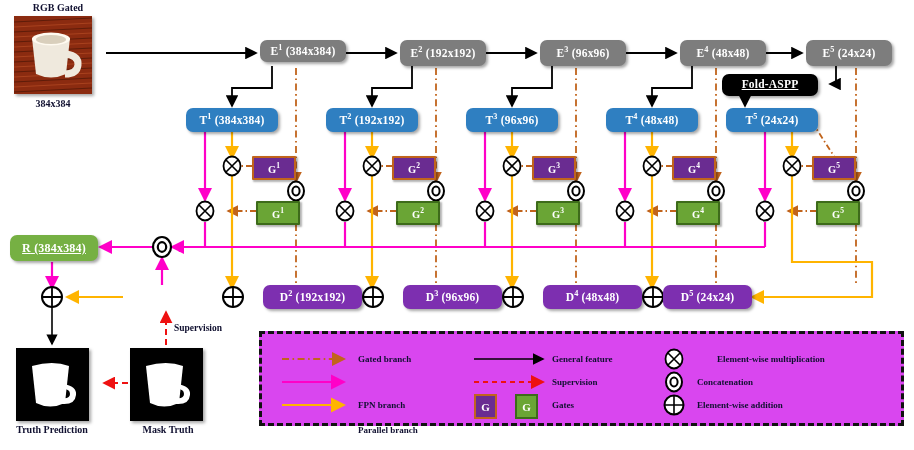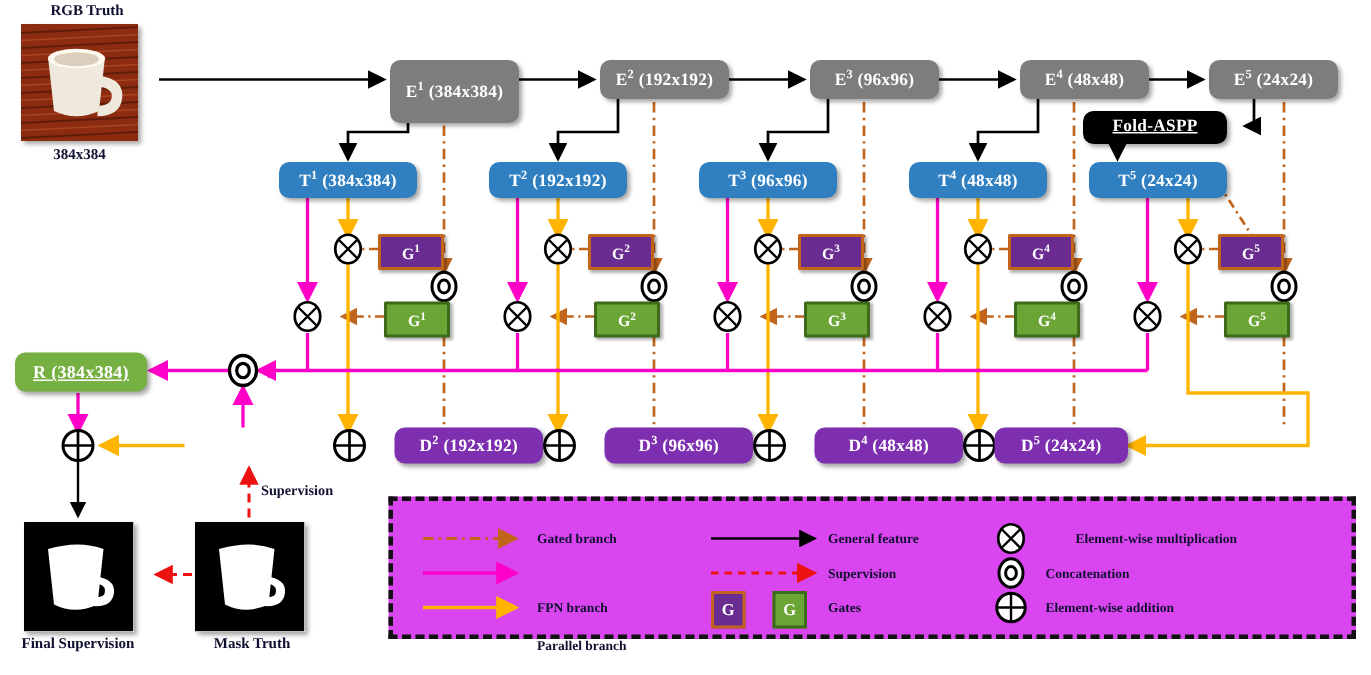--- a/index.html
+++ b/index.html
@@ -225,37 +225,37 @@
       <g stroke="#000" stroke-width="1.8">
         <path d="M42,297 L62,297 M52,287 L52,307"></path>
         <path d="M223,297 L243,297 M233,287 L233,307"></path>
         <path d="M363,297 L383,297 M373,287 L373,307"></path>
         <path d="M503,297 L523,297 M513,287 L513,307"></path>
         <path d="M643,297 L663,297 M653,287 L653,307"></path>
       </g>
     </g>
   </svg>
 
-  <div class="cap" style="left:10px;top:2px;width:96px;">RGB Truth</div>
+  <div class="cap" style="left:10px;top:2px;width:96px;">RGB Gated</div>
   <svg class="thumb" style="left:14px;top:16px;" width="78" height="78" viewBox="0 0 78 78">
     <rect width="78" height="78" fill="#8b2b10"></rect>
     <g stroke="#5e1c09" stroke-width="1.2">
       <path d="M0,6 L78,2 M0,16 L78,12 M0,26 L78,22 M0,36 L78,32 M0,46 L78,42 M0,56 L78,52 M0,66 L78,62 M0,76 L78,72"></path>
     </g>
     <g stroke="#c2552a" stroke-width="0.9" opacity=".6">
       <path d="M0,11 L78,7 M0,21 L78,17 M0,31 L78,27 M0,41 L78,37 M0,51 L78,47 M0,61 L78,57 M0,71 L78,67"></path>
     </g>
     <path d="M52,38 q13,2 12,11 q-1,9 -13,9" fill="none" stroke="#efe9dd" stroke-width="7"></path>
     <path d="M18,22 q22,-7 38,0 l-4,36 q-15,7 -30,0 z" fill="#efe9dd"></path>
     <ellipse cx="37" cy="23" rx="19" ry="6.5" fill="#fffaf0"></ellipse>
     <ellipse cx="37" cy="23.5" rx="15" ry="4.6" fill="#d9cfbc"></ellipse>
   </svg>
   <div class="cap" style="left:14px;top:98px;width:78px;">384x384</div>
 
-  <div class="node enc" style="left:260px;top:40px;width:86px;height:42px;">
+  <div class="node enc" style="left:260px;top:40px;width:86px;height:22px;">
     <span>E<sup>1</sup> <span>(384x384)</span></span>
   </div>
   <div class="node enc" style="left:400px;top:40px;width:86px;height:26px;">
     <span>E<sup>2</sup> <span>(192x192)</span></span>
   </div>
   <div class="node enc" style="left:540px;top:40px;width:86px;height:26px;">
     <span>E<sup>3</sup> <span>(96x96)</span></span>
   </div>
   <div class="node enc" style="left:680px;top:40px;width:86px;height:26px;">
     <span>E<sup>4</sup> <span>(48x48)</span></span>
@@ -333,21 +333,21 @@
     <span>D<sup>5</sup> <span>(24x24)</span></span>
   </div>
 
   <div class="lbl" style="left:174px;top:323px;">Supervision</div>
 
   <svg class="thumb" style="left:16px;top:348px;" width="73" height="73" viewBox="0 0 73 73">
     <rect width="73" height="73" fill="#000"></rect>
     <path d="M47,36 q14,2 13,11 q-1,10 -14,9 l0,-6 q8,1 8,-4 q0,-5 -7,-5 z" fill="#fff"></path>
     <path d="M16,18 q21,-6 37,0 l-4,37 q-15,7 -29,0 z" fill="#fff"></path>
   </svg>
-  <div class="cap" style="left:2px;top:424px;width:100px;">Final Supervision</div>
+  <div class="cap" style="left:2px;top:424px;width:100px;">Truth Prediction</div>
 
   <svg class="thumb" style="left:130px;top:348px;" width="73" height="73" viewBox="0 0 73 73">
     <rect width="73" height="73" fill="#000"></rect>
     <path d="M47,36 q14,2 13,11 q-1,10 -14,9 l0,-6 q8,1 8,-4 q0,-5 -7,-5 z" fill="#fff"></path>
     <path d="M16,18 q21,-6 37,0 l-4,37 q-15,7 -29,0 z" fill="#fff"></path>
   </svg>
   <div class="cap" style="left:118px;top:424px;width:100px;">Mask Truth</div>
 
   <div id="legend">
     <svg width="639" height="89" viewBox="0 0 639 89" style="position:absolute;left:0;top:0;">

